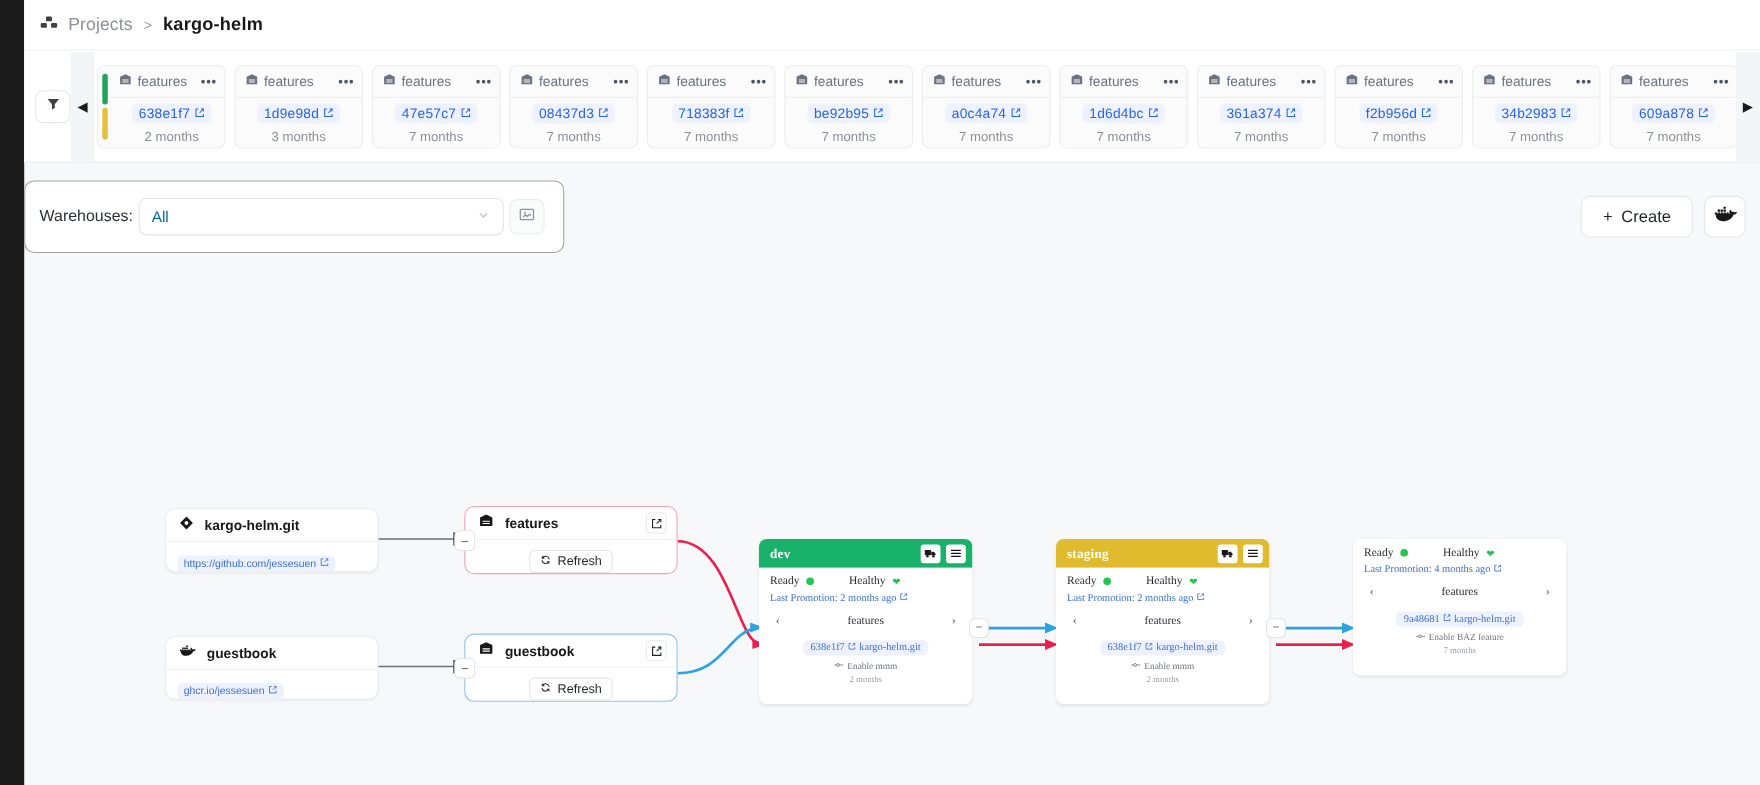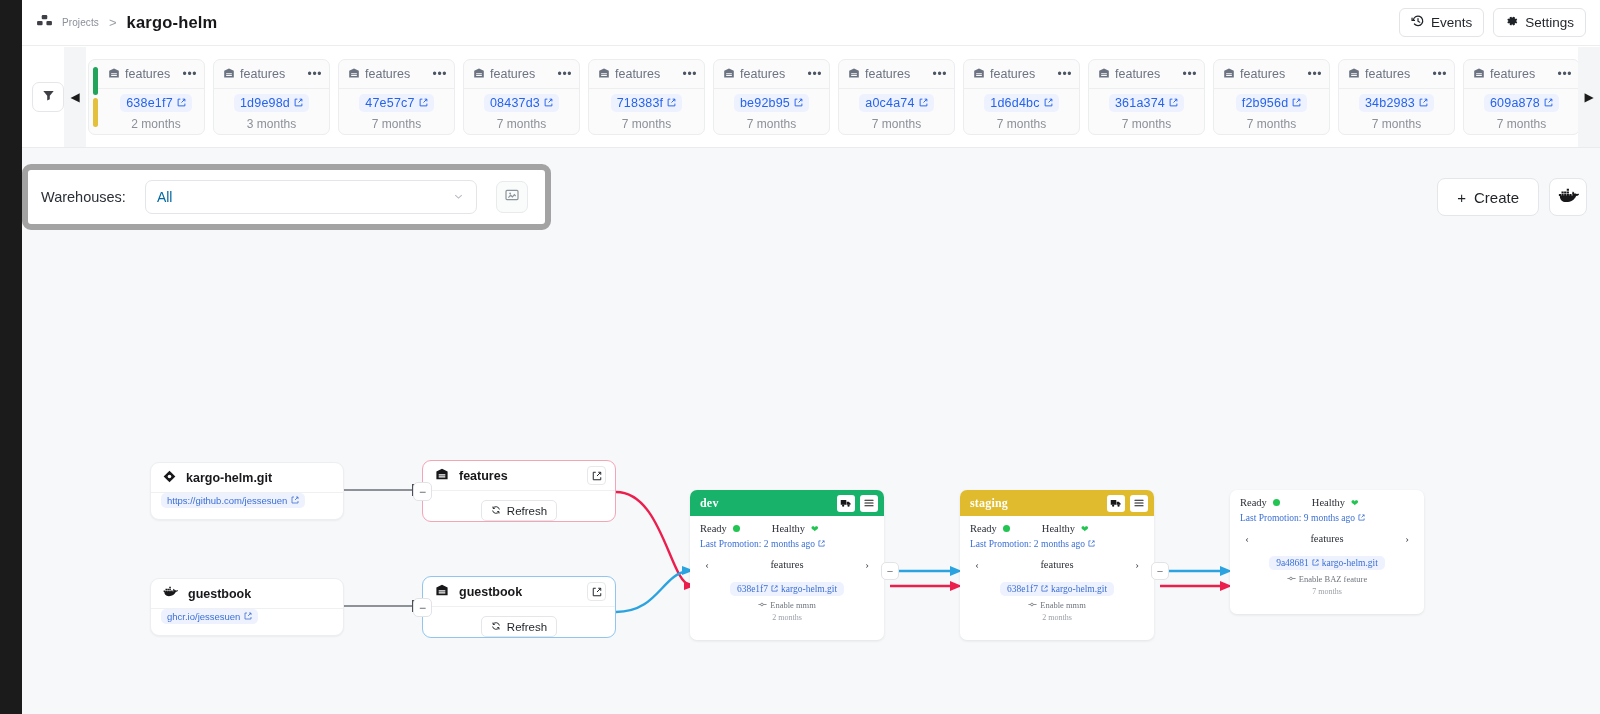--- a/index.html
+++ b/index.html
@@ -15,21 +15,21 @@
   .rail { position: absolute; left: 0; top: 0; width: 22px; height: 714px; background: #1b1b1b; }
 
   
   .header {
     position: absolute; left: 22px; top: 0; width: 1578px; height: 46px;
     background: #ffffff; border-bottom: 1px solid #ebedef;
     display: flex; align-items: center; padding: 0 14px 0 14px;
   }
   .crumb { display: flex; align-items: center; gap: 9px; }
   .crumb-icon { width: 17px; height: 17px; color: #3f3f46; display: flex; align-items: center; }
-  .crumb-projects { font-size: 10px; color: #8a8f98; letter-spacing: .1px; }
+  .crumb-projects { font-size: 16px; color: #8a8f98; letter-spacing: .1px; }
   .crumb-sep { font-size: 13px; color: #9aa0a6; margin: 0 1px; }
   .crumb-title { font-size: 16.5px; color: #18181b; font-weight: 700; letter-spacing: .2px; }
   .header-actions { margin-left: auto; display: flex; gap: 9px; }
   .hbtn {
     display: flex; align-items: center; gap: 6px;
     height: 29px; padding: 0 11px;
     border: 1px solid #e2e4e7; border-radius: 6px; background: #fff;
     font-size: 13.5px; color: #1f2328; cursor: pointer; white-space: nowrap;
   }
   .hbtn svg { width: 14px; height: 14px; }
@@ -74,22 +74,22 @@
     padding: 2px 6px; font-size: 12.5px; cursor: pointer; letter-spacing: .2px;
   }
   .fcard-bot { flex: 1; display: flex; align-items: center; justify-content: center; font-size: 12px; color: #8b9097; }
 
   
   .toolbar {
     position: absolute; left: 22px; top: 164px; width: 1578px; height: 66px;
     display: flex; align-items: center;
   }
   .wh-panel {
-    margin-left: 0; background: #fff; border: 6px solid #a3a3a3; border-radius: 9px;
-    height: 66px; display: flex; align-items: center; gap: 19px; padding: 0 17px 0 13px;
+    margin-left: 0; background: #fff; border: 1px solid #a3a3a3; border-radius: 9px;
+    height: 66px; display: flex; align-items: center; gap: 5px; padding: 0 17px 0 13px;
   }
   .wh-label { font-size: 14.5px; color: #2b2f36; }
   .wh-select {
     width: 332px; height: 34px; border: 1px solid #e3e5e8; border-radius: 7px; background: #fff;
     display: flex; align-items: center; padding: 0 11px; cursor: pointer;
   }
   .wh-value { font-size: 14px; color: #0369a1; flex: 1; }
   .chev { color: #b6bbc2; font-size: 11px; }
   .icon-sq {
     width: 32px; height: 32px; border: 1px solid #e8eaec; border-radius: 7px; background: #fafbfb;
@@ -110,21 +110,21 @@
   .canvas { position: absolute; left: 22px; top: 230px; width: 1578px; height: 484px; }
   .edges { position: absolute; left: 0; top: 0; width: 1578px; height: 484px; }
 
   .node { position: absolute; background: #fff; border-radius: 9px; }
   .src-node {
     width: 194px; height: 58px; border: 1px solid #eceef0;
     box-shadow: 0 1px 2px rgba(0,0,0,.05);
   }
   .src-head { height: 30px; display: flex; align-items: center; gap: 10px; padding: 0 12px; border-bottom: 1px solid #eff0f2; }
   .src-title { font-size: 12.5px; font-weight: 700; color: #18181b; }
-  .src-body { height: 27px; display: flex; align-items: flex-start; padding: 0 10px; }
+  .src-body { height: 27px; display: flex; align-items: flex-end; padding: 0 10px; }
   .src-url {
     display: inline-flex; align-items: center; gap: 4px;
     background: #eef2ff; color: #3b6fd4; border-radius: 5px; padding: 2px 6px;
     font-size: 9.5px; cursor: pointer;
   }
 
   .wh-node { width: 194px; height: 62px; background:#fff; border-radius: 9px; }
   .wh-node.pink { border: 1.5px solid #f3a4b5; }
   .wh-node.blue { border: 1.5px solid #8fc5ee; }
   .wh-head { height: 30px; display: flex; align-items: center; gap: 10px; padding: 0 9px 0 12px; border-bottom: 1px solid #eff0f2; }
@@ -183,41 +183,20 @@
         <svg viewBox="0 0 16 16" fill="currentColor">
             <rect x="5.4" y="1" width="5.2" height="4" rx="1"></rect>
             <rect x="1" y="6.6" width="5.2" height="4" rx="1"></rect>
             <rect x="9.8" y="6.6" width="5.2" height="4" rx="1"></rect>
           </svg>
       </span>
       <span class="crumb-projects">Projects</span>
       <span class="crumb-sep">&gt;</span>
       <span class="crumb-title">kargo-helm</span>
     </div>
-    <div class="header-actions">
-      <button class="hbtn">
-        <span>
-          <svg viewBox="0 0 16 16" fill="none" stroke="currentColor" stroke-width="1.4" stroke-linecap="round">
-              <path d="M2.6 7.2a5.4 5.4 0 1 1 1.3 4.2"></path>
-              <path d="M1.2 4.6v2.8h2.8"></path>
-              <path d="M8 5.2v3l2 1.2"></path>
-            </svg>
-        </span>
-        <span>Events</span>
-      </button>
-      <button class="hbtn">
-        <span>
-          <svg viewBox="0 0 16 16" fill="currentColor">
-              <path d="M8 5.3A2.7 2.7 0 1 0 8 10.7 2.7 2.7 0 0 0 8 5.3zm0 4.1a1.4 1.4 0 1 1 0-2.8 1.4 1.4 0 0 1 0 2.8z"></path>
-              <path d="M14 9.1l-1.1-.6a5 5 0 0 0 0-1l1.1-.6-.9-1.7-1.2.4a5 5 0 0 0-.8-.7l.2-1.3-1.8-.6-.7 1a5 5 0 0 0-1 0l-.7-1-1.8.6.2 1.3a5 5 0 0 0-.8.7l-1.2-.4L2.6 6.9l1.1.6a5 5 0 0 0 0 1l-1.1.6.9 1.7 1.2-.4a5 5 0 0 0 .8.7l-.2 1.3 1.8.6.7-1a5 5 0 0 0 1 0l.7 1 1.8-.6-.2-1.3a5 5 0 0 0 .8-.7l1.2.4.9-1.7z"></path>
-            </svg>
-        </span>
-        <span>Settings</span>
-      </button>
-    </div>
   </div>
 
   <div class="freight-bar">
     <div class="filter-btn">
       <span>
         <svg width="13" height="13" viewBox="0 0 16 16" fill="#3f3f46">
             <path d="M1.6 2.4h12.8L9.6 8.2v4.4l-3.2 1.6V8.2z"></path>
           </svg>
       </span>
     </div>
@@ -728,21 +707,21 @@
         <div class="stage" style="left: 1208px; top: 260px;">
           <div class="stage-body">
             <div class="st-row">
               <span>Ready</span>
               <span class="dot-green"></span>
               <span class="gap"></span>
               <span>Healthy</span>
               <span class="heart">❤</span>
             </div>
             <div class="promo">
-              <span>Last Promotion: 9 months ago</span>
+              <span>Last Promotion: 4 months ago</span>
               <span><svg width="7" height="7" viewBox="0 0 16 16" fill="none" stroke="currentColor" stroke-width="1.8">
                   <path d="M6 2H2v12h12v-4"></path>
                   <path d="M10 2h4v4"></path>
                   <path d="M14 2 8 8"></path>
                 </svg></span>
             </div>
             <div class="carousel">
               <span class="car-arrow">‹</span>
               <span class="car-label">features</span>
               <span class="car-arrow">›</span>

